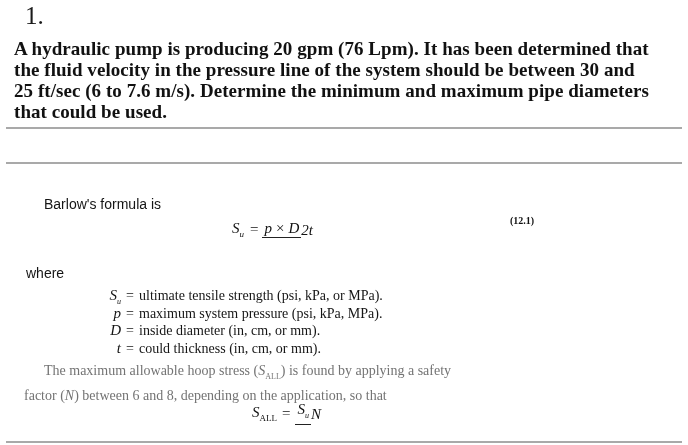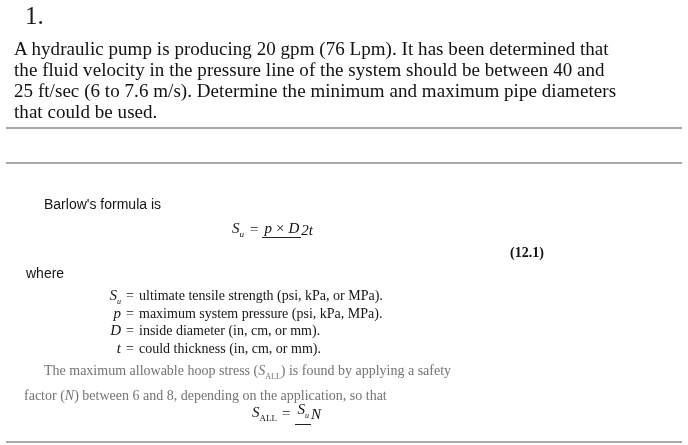--- a/index.html
+++ b/index.html
@@ -23,20 +23,21 @@
       font-family: "Liberation Serif", serif;
       font-size: 25px;
       color: #1a1a1a;
     }
 
     
     .question {
       position: absolute;
       left: 14px; top: 38px;
       width: 670px;
+      font-weight: bold;
     }
     .question .line {
       font-family: "Liberation Serif", serif;
       font-size: 19px;
       line-height: 21px;
       color: #111;
       white-space: nowrap;
       letter-spacing: 0.05px;
     }
 
@@ -75,23 +76,23 @@
       display: inline-flex;
       flex-direction: row;
       align-items: center;
       line-height: 15px;
     }
     .frac .num { padding: 0 2px 1px 2px; border-bottom: 1px solid #222; }
     .frac .den { padding-top: 1px; }
     .frac .times { font-style: normal; margin: 0 4px; }
 
     .eqno {
-      left: 510px; top: 245px;
-      font-family: "Liberation Serif", serif;
-      font-size: 14px;
+      left: 510px; top: 215px;
+      font-family: "Liberation Serif", serif;
+      font-size: 10px;
       font-weight: bold;
     }
 
     .defs {
       position: absolute;
       left: 100px; top: 287px;
       font-family: "Liberation Serif", serif;
       font-size: 14px;
       color: #151515;
     }
@@ -136,21 +137,21 @@
     .eq2 .eqsign { font-style: normal; margin: 0 5px; }
     .eq2 .frac .num sub { font-size: 8px; }
   </style>
 </head>
 <body>
 
 <div class="abs qnum">1.</div>
 
 <div class="question">
   <div class="line">A hydraulic pump is producing 20 gpm (76 Lpm). It has been determined that</div>
-  <div class="line">the fluid velocity in the pressure line of the system should be between 40 and</div>
+  <div class="line">the fluid velocity in the pressure line of the system should be between 30 and</div>
   <div class="line">25 ft/sec (6 to 7.6 m/s). Determine the minimum and maximum pipe diameters</div>
   <div class="line">that could be used.</div>
 </div>
 
 <div class="rule r1"></div>
 <div class="rule r2"></div>
 
 <div class="abs tb intro">Barlow's formula is</div>
 
 <div class="abs eq">

